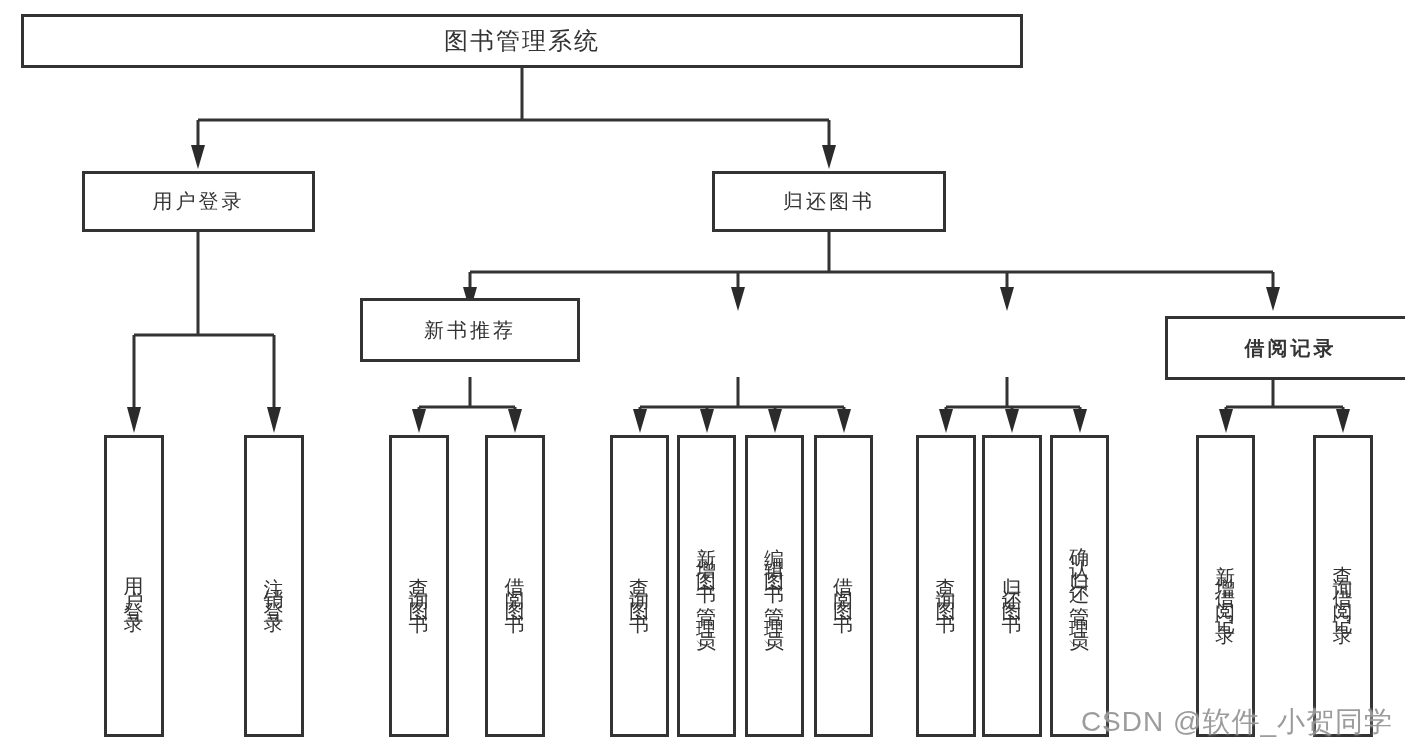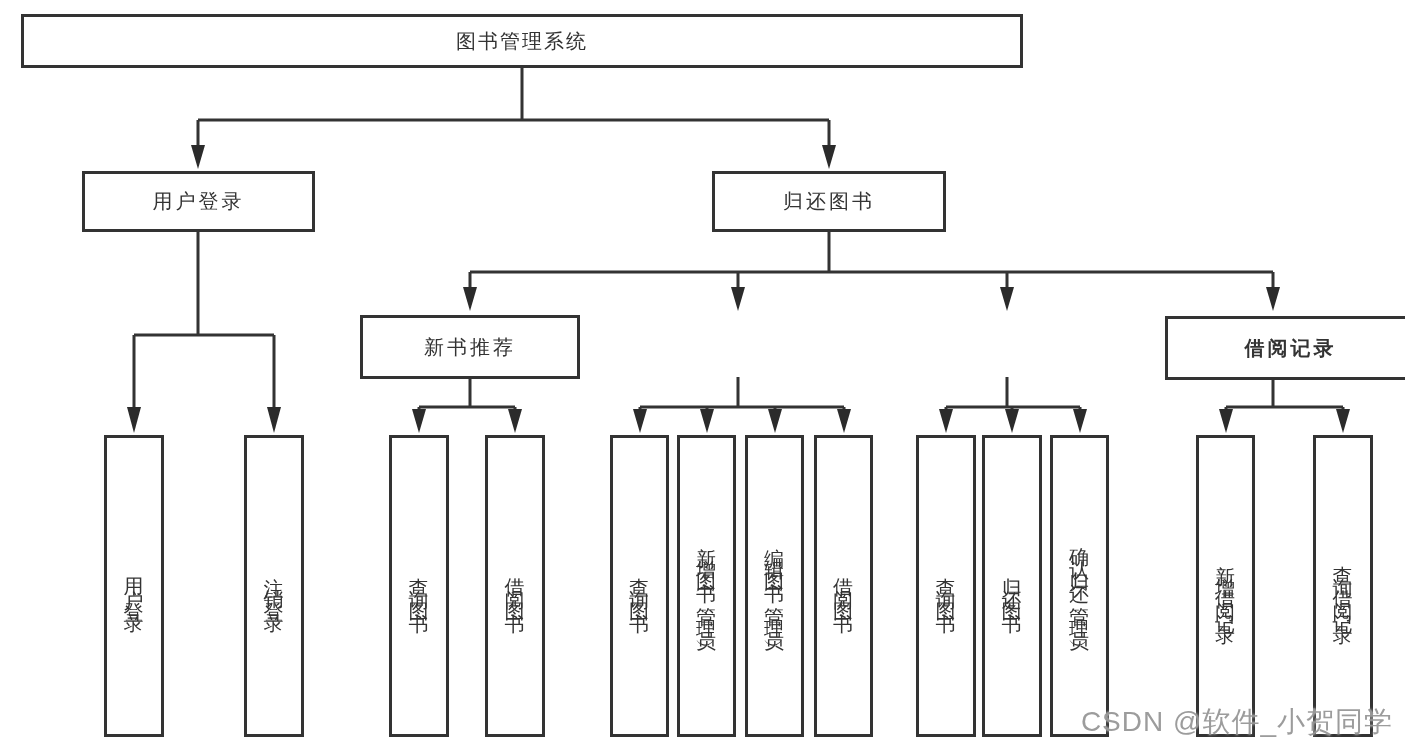--- a/index.html
+++ b/index.html
@@ -5,21 +5,21 @@
   html,body{margin:0;padding:0;background:#ffffff;}
   #stage{
     position:relative;width:1405px;height:747px;background:#ffffff;overflow:hidden;
     font-family:"Liberation Sans","DejaVu Sans",sans-serif;color:#333333;
   }
   .box{
     position:absolute;box-sizing:border-box;border:3px solid #333333;background:#ffffff;
     display:flex;align-items:center;justify-content:center;
   }
   .box .lbl{font-size:20px;letter-spacing:3px;white-space:nowrap;color:#333333;}
-  .root-box .lbl{font-size:20px;letter-spacing:2px;}
+  .root-box .lbl{font-size:24px;letter-spacing:2px;}
   .leaf .vlbl{
     writing-mode:vertical-rl;text-orientation:mixed;
     font-size:20px;letter-spacing:12px;line-height:1;color:#333333;
   }
   #connectors{position:absolute;left:0;top:0;pointer-events:none;}
   #watermark{
     position:absolute;right:12px;bottom:6px;font-size:28px;letter-spacing:1px;
     color:rgba(148,148,148,0.92);text-shadow:0 0 3px #ffffff;white-space:nowrap;
   }
 </style>
@@ -72,21 +72,21 @@
     <span class="lbl">图书管理系统</span>
   </div>
 
   <div class="box" style="left:82px;top:171px;width:233px;height:61px;">
     <span class="lbl">用户登录</span>
   </div>
   <div class="box" style="left:712px;top:171px;width:234px;height:61px;">
     <span class="lbl">归还图书</span>
   </div>
 
-  <div class="box" style="left:360px;top:315px;width:220px;height:64px;">
+  <div class="box" style="left:360px;top:298px;width:220px;height:64px;">
     <span class="lbl">新书推荐</span>
   </div>
   <div class="box" style="left:1165px;top:316px;width:251px;height:64px;font-weight:bold;">
     <span class="lbl">借阅记录</span>
   </div>
 
   <div class="box leaf" style="left:104px;top:435px;width:60px;height:302px;">
     <span class="vlbl">用户登录</span>
   </div>
   <div class="box leaf" style="left:244px;top:435px;width:60px;height:302px;">

